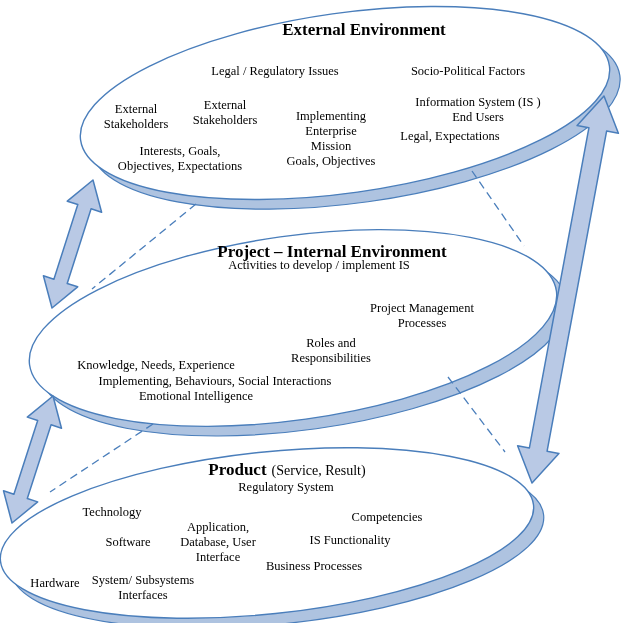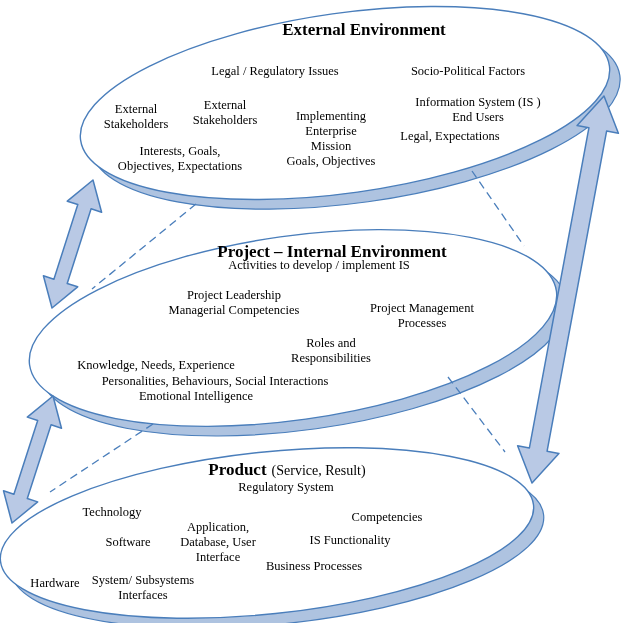--- a/index.html
+++ b/index.html
@@ -82,28 +82,26 @@
 Mission
 Goals, Objectives</div>
   <div class="lbl" style="left:478px;top:110px">Information System (IS )
 End Users</div>
   <div class="lbl" style="left:450px;top:136px">Legal, Expectations</div>
   <div class="lbl" style="left:180px;top:159px">Interests, Goals,
 Objectives, Expectations</div>
 
   <div class="lbl ttl" style="left:332px;top:251px">Project – Internal Environment</div>
   <div class="lbl" style="left:319px;top:265px">Activities to develop / implement IS</div>
-  <div class="lbl" style="left:234px;top:303px">Project Leadership
-Managerial Competencies</div>
   <div class="lbl" style="left:422px;top:316px">Project Management
 Processes</div>
   <div class="lbl" style="left:331px;top:351px">Roles and
 Responsibilities</div>
   <div class="lbl" style="left:156px;top:365px">Knowledge, Needs, Experience</div>
-  <div class="lbl" style="left:215px;top:381px">Personalities, Behaviours, Social Interactions</div>
+  <div class="lbl" style="left:215px;top:381px">Implementing, Behaviours, Social Interactions</div>
   <div class="lbl" style="left:196px;top:396px">Emotional Intelligence</div>
 
   <div class="lbl" style="left:287px;top:470px"><span class="ttl">Product</span><span class="ttl-rest">(Service, Result)</span></div>
   <div class="lbl" style="left:286px;top:487px">Regulatory System</div>
   <div class="lbl" style="left:112px;top:512px">Technology</div>
   <div class="lbl" style="left:387px;top:517px">Competencies</div>
   <div class="lbl" style="left:128px;top:542px">Software</div>
   <div class="lbl" style="left:218px;top:542px">Application,
 Database, User
 Interface</div>

